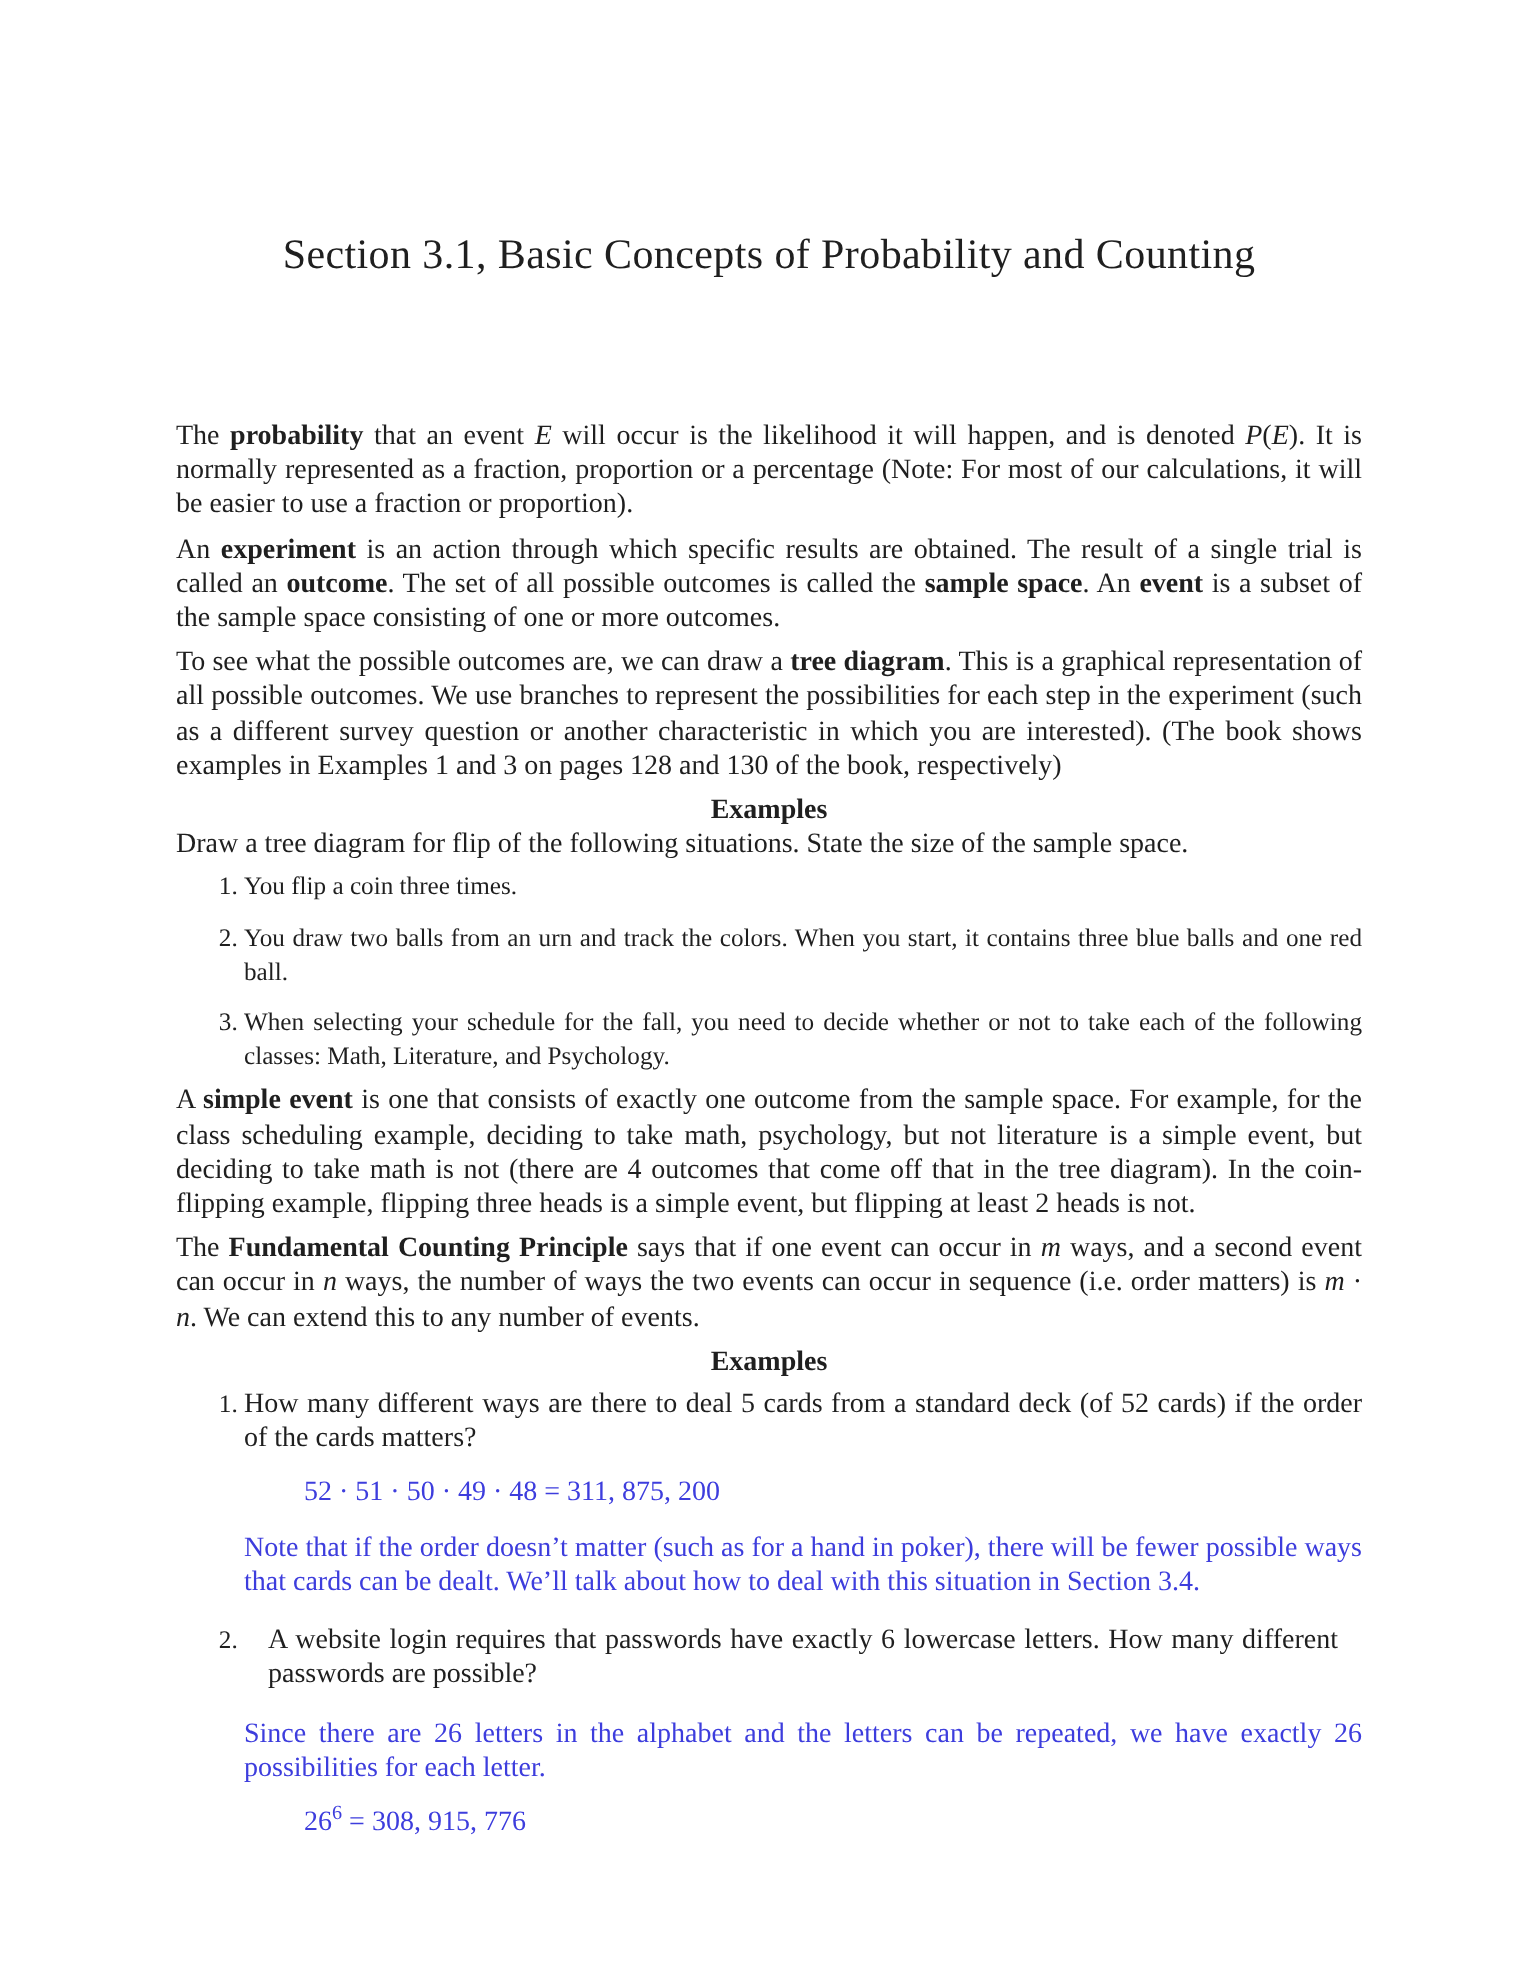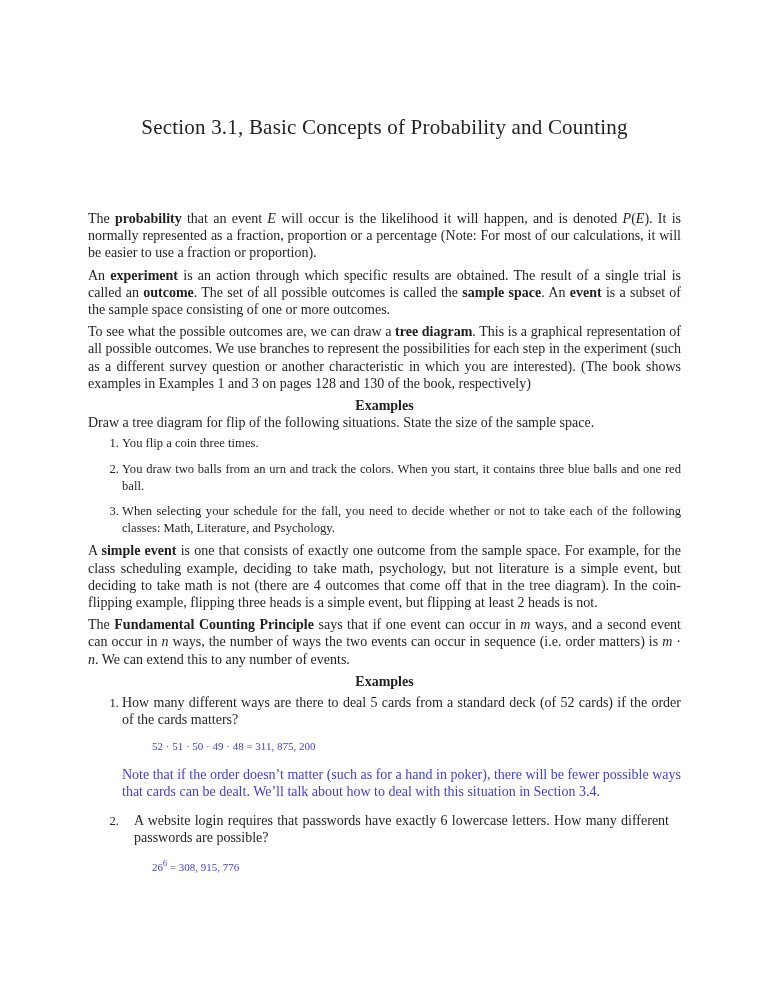--- a/index.html
+++ b/index.html
@@ -45,21 +45,21 @@
   }
   li{
     font-size:12.6px;
     line-height:17.2px;
     text-align:justify;
     margin:0 0 8px 0;
   }
   li:last-child{margin-bottom:0;}
   .blue{color:var(--solution_blue);}
   .display{
-    font-size:11px;
+    font-size:14px;
     line-height:17.2px;
     margin:10px 0 10px 30px;
     text-align:left;
   }
   .b{font-weight:bold;}
   .i{font-style:italic;}
   sup{font-size:0.72em;line-height:0;}
 </style>
 </head>
 <body>
@@ -90,17 +90,18 @@
   <p class="heading">Examples</p>
 
   <ol>
     <li>
       <div class="line" style="margin:0">How many different ways are there to deal 5 cards from a standard deck (of 52 cards) if the order of the cards matters?</div>
       <div class="display blue">52 · 51 · 50 · 49 · 48 = 311, 875, 200</div>
       <div class="line blue" style="margin:0">Note that if the order doesn’t matter (such as for a hand in poker), there will be fewer possible ways that cards can be dealt. We’ll talk about how to deal with this situation in Section 3.4.</div>
     </li>
     <li>
       <div class="line" style="margin:12px">A website login requires that passwords have exactly 6 lowercase letters. How many different passwords are possible?</div>
+      <div class="line blue" style="margin:0">Since there are 26 letters in the alphabet and the letters can be repeated, we have exactly 26 possibilities for each letter.</div>
       <div class="display blue"><span>26</span><sup>6</sup><span> = 308, 915, 776</span></div>
     </li>
   </ol>
 
 </main>
 
 </body></html>

